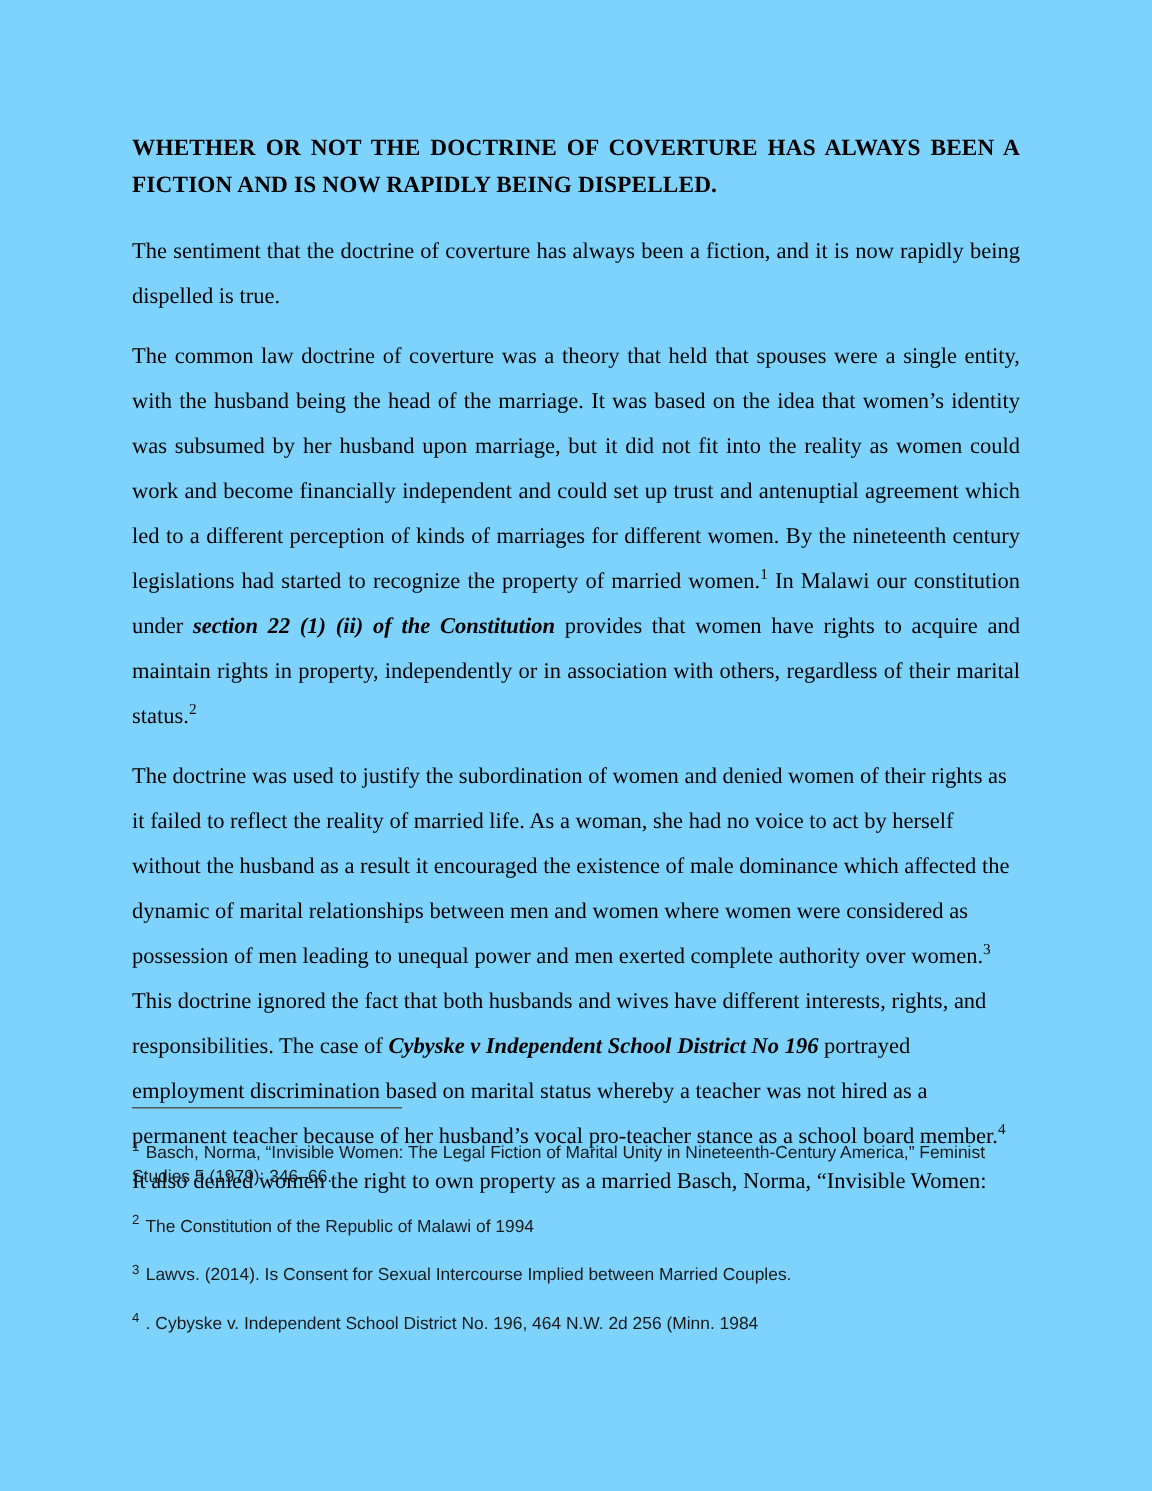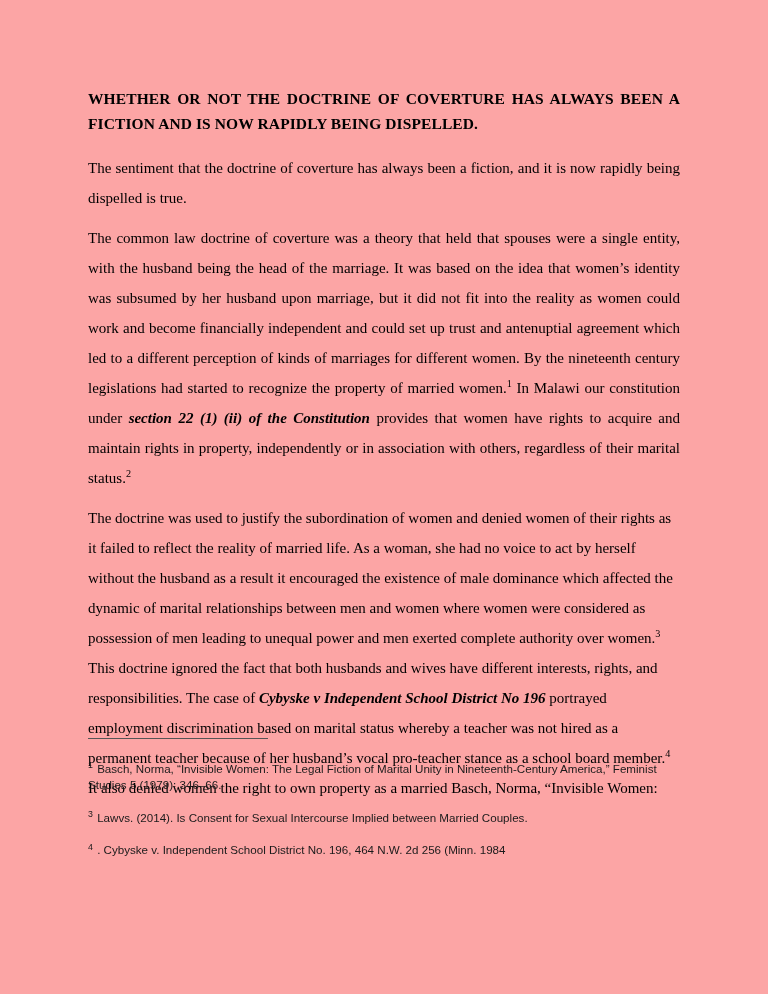--- a/index.html
+++ b/index.html
@@ -11,21 +11,21 @@
     width: 768px;
     height: 994px;
     font-family: "Liberation Serif", "DejaVu Serif", serif;
     color: #000000;
     overflow: hidden;
   }
   .page {
     position: relative;
     width: 768px;
     height: 994px;
-    background: #fca5a5;
+    background: #7dd3fc;
     box-sizing: border-box;
   }
   .content {
     position: absolute;
     left: 88px;
     top: 86px;
     width: 592px;
   }
 
   
@@ -126,20 +126,24 @@
 
   <div class="footnote-area">
 
     <div class="footnote-rule"></div>
 
     <p class="footnote">
       <span class="fn-num">1</span>
       <span>Basch, Norma, “Invisible Women: The Legal Fiction of Marital Unity in Nineteenth-Century America,” Feminist Studies 5 (1979): 346–66.</span>
     </p>
 
+    <p class="footnote">
+      <span class="fn-num">2</span>
+      <span>The Constitution of the Republic of Malawi of 1994</span>
+    </p>
 
     <p class="footnote">
       <span class="fn-num">3</span>
       <span>Lawvs. (2014). Is Consent for Sexual Intercourse Implied between Married Couples.</span>
     </p>
 
     <p class="footnote">
       <span class="fn-num">4</span>
       <span>. Cybyske v. Independent School District No. 196, 464 N.W. 2d 256 (Minn. 1984</span>
     </p>

